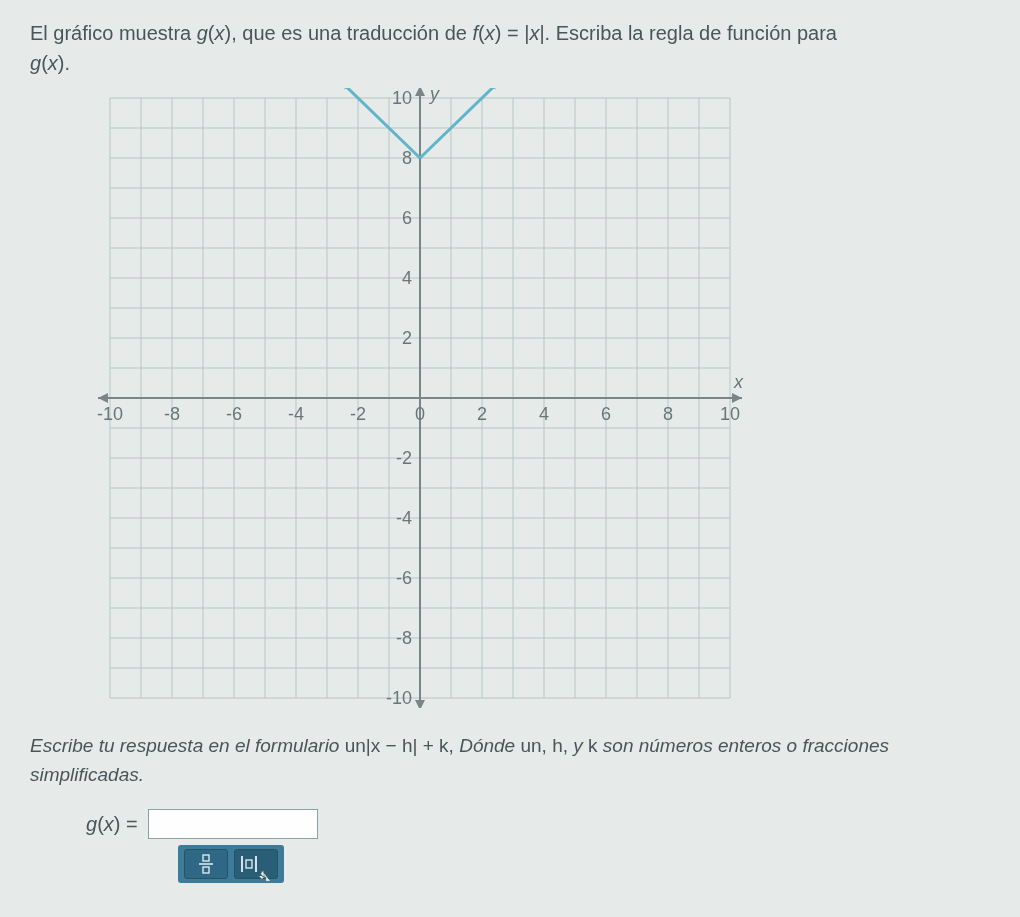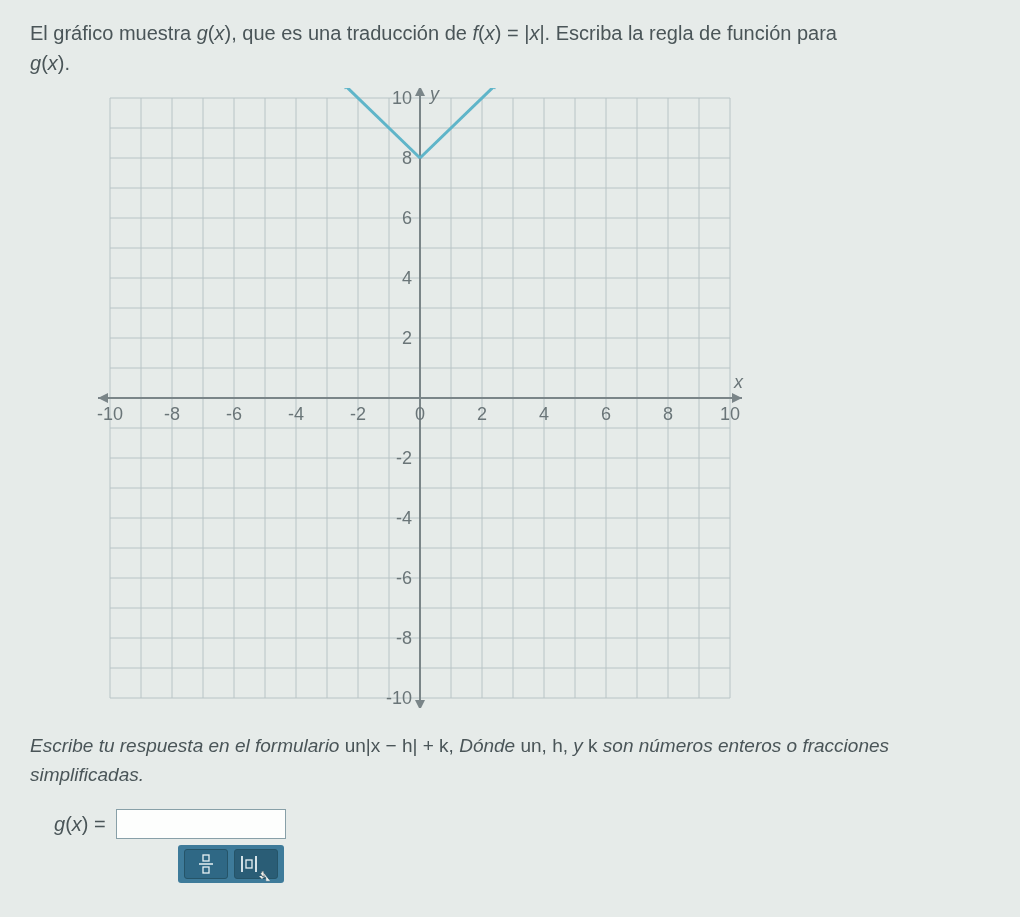--- a/index.html
+++ b/index.html
@@ -23,21 +23,21 @@
     font-size: 19px;
     color: #4a5558;
     line-height: 1.5;
     margin: 14px 0 20px 0;
   }
   .hint-text .ital { font-style: italic; }
   .answer-row {
     display: flex;
     align-items: center;
     gap: 10px;
-    margin-left: 24px;
+    margin-left: 56px;
     font-size: 20px;
     color: #4a5558;
   }
   .answer-row .ital { font-style: italic; }
   .answer-input {
     width: 170px;
     height: 30px;
     border: 1px solid #88a0a8;
     background: #fdfefd;
     font-size: 18px;

